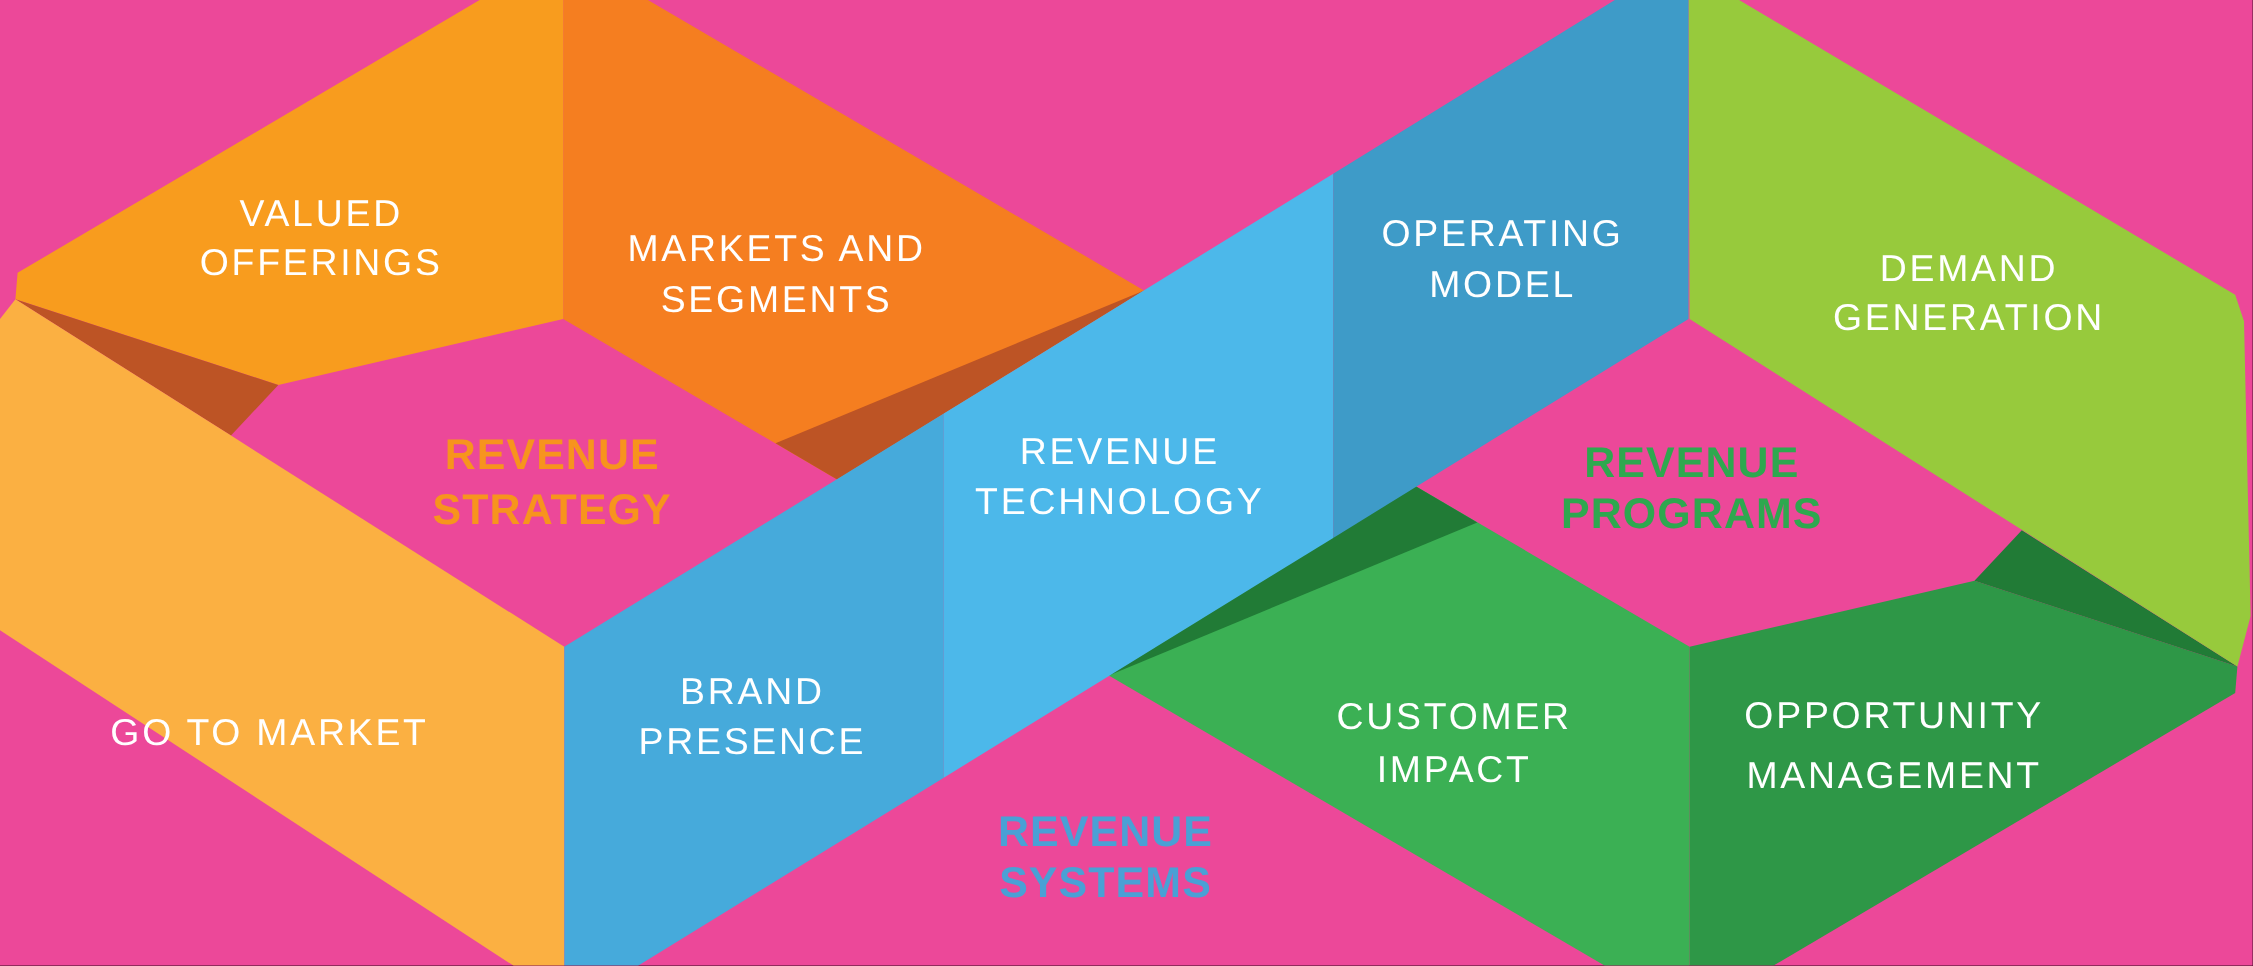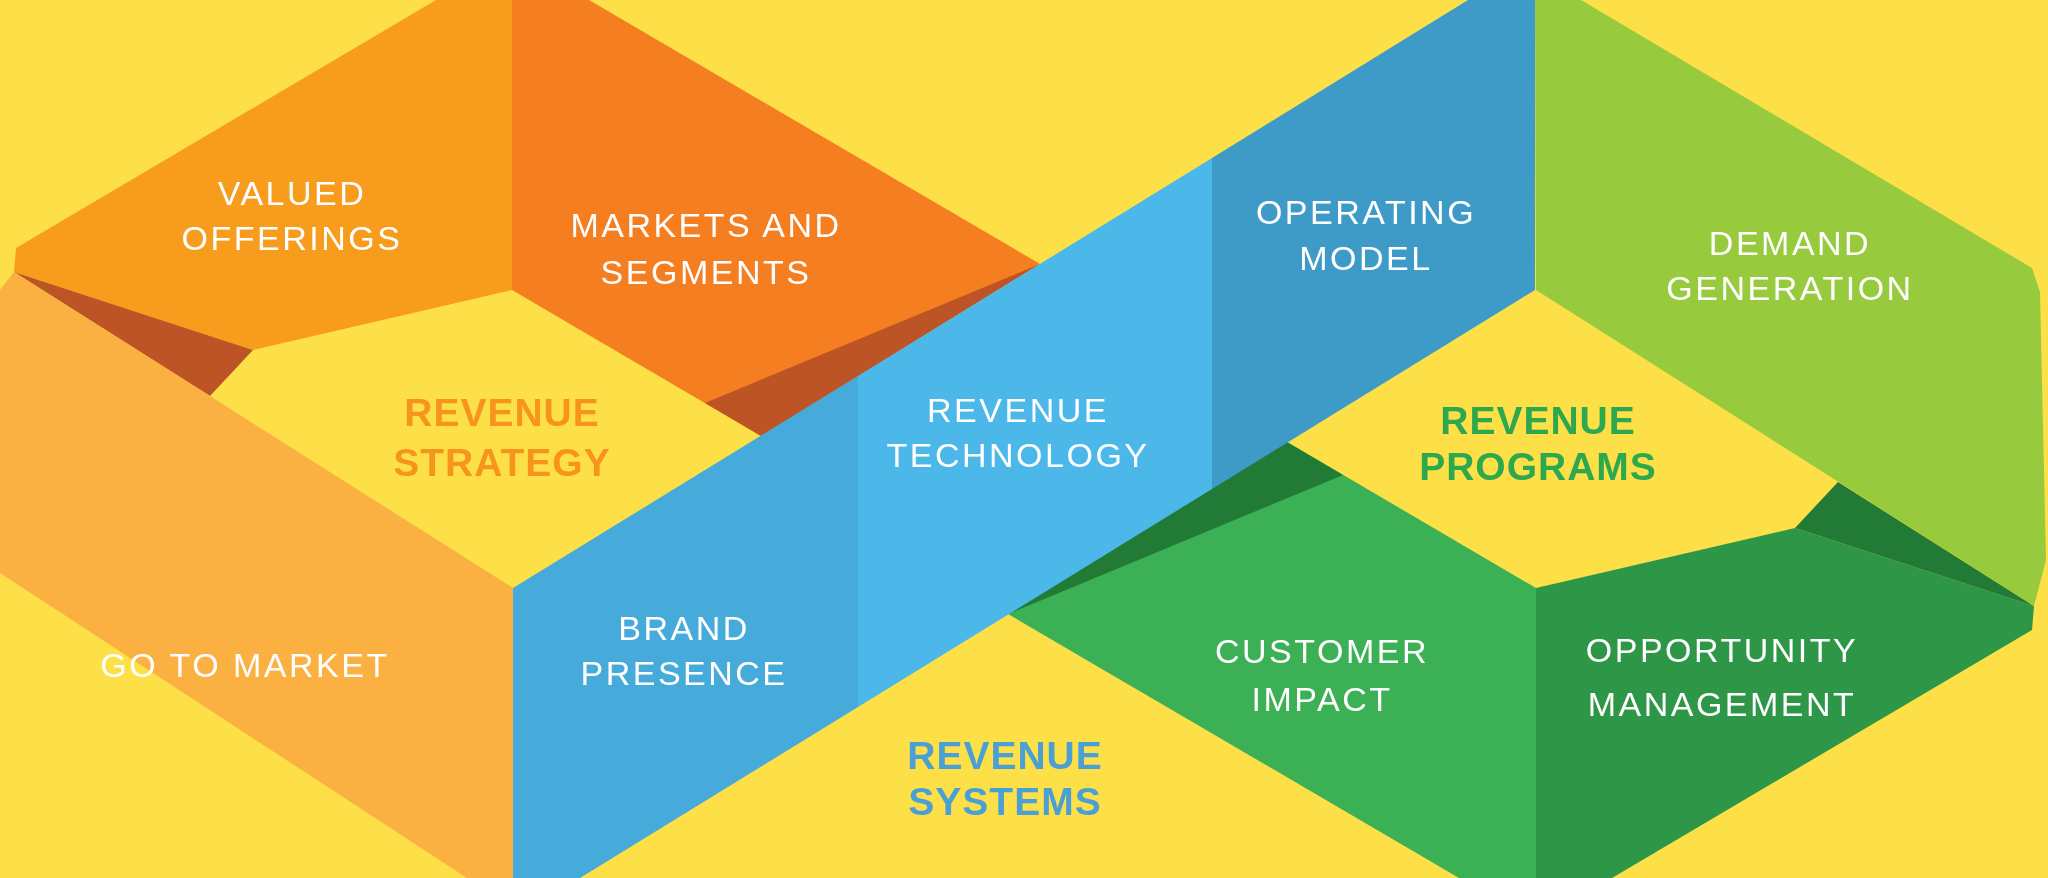--- a/index.html
+++ b/index.html
@@ -7,21 +7,21 @@
     padding: 0;
     background: #000000;
     width: 2048px;
     height: 878px;
     overflow: hidden;
   }
   .stage {
     width: 2048px;
     height: 878px;
     position: relative;
-    background: #fde047;
+    background: #ec4899;
   }
   svg { display: block; }
   .lbl {
     font-family: "Liberation Sans", sans-serif;
     font-size: 34px;
     font-weight: 500;
     letter-spacing: 2.5px;
     text-anchor: middle;
   }
   .lbl-big {

